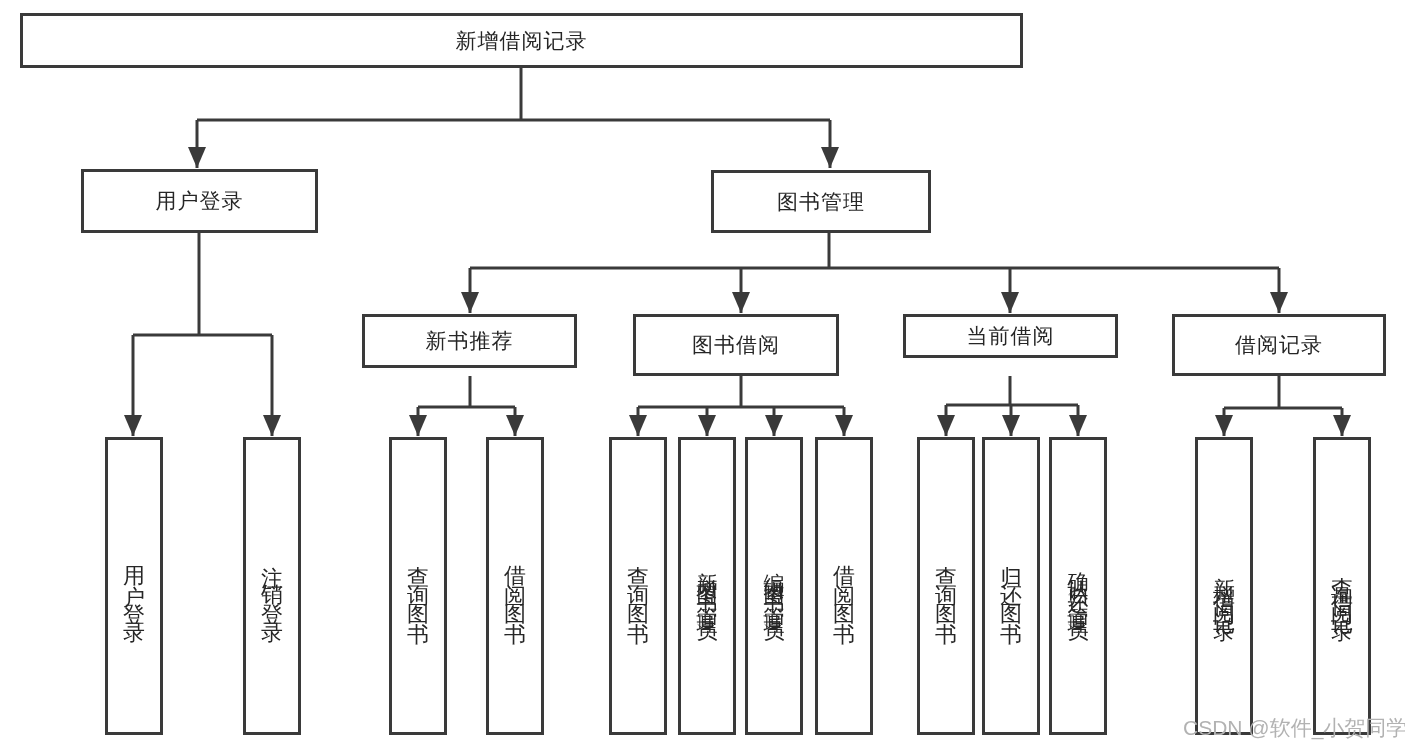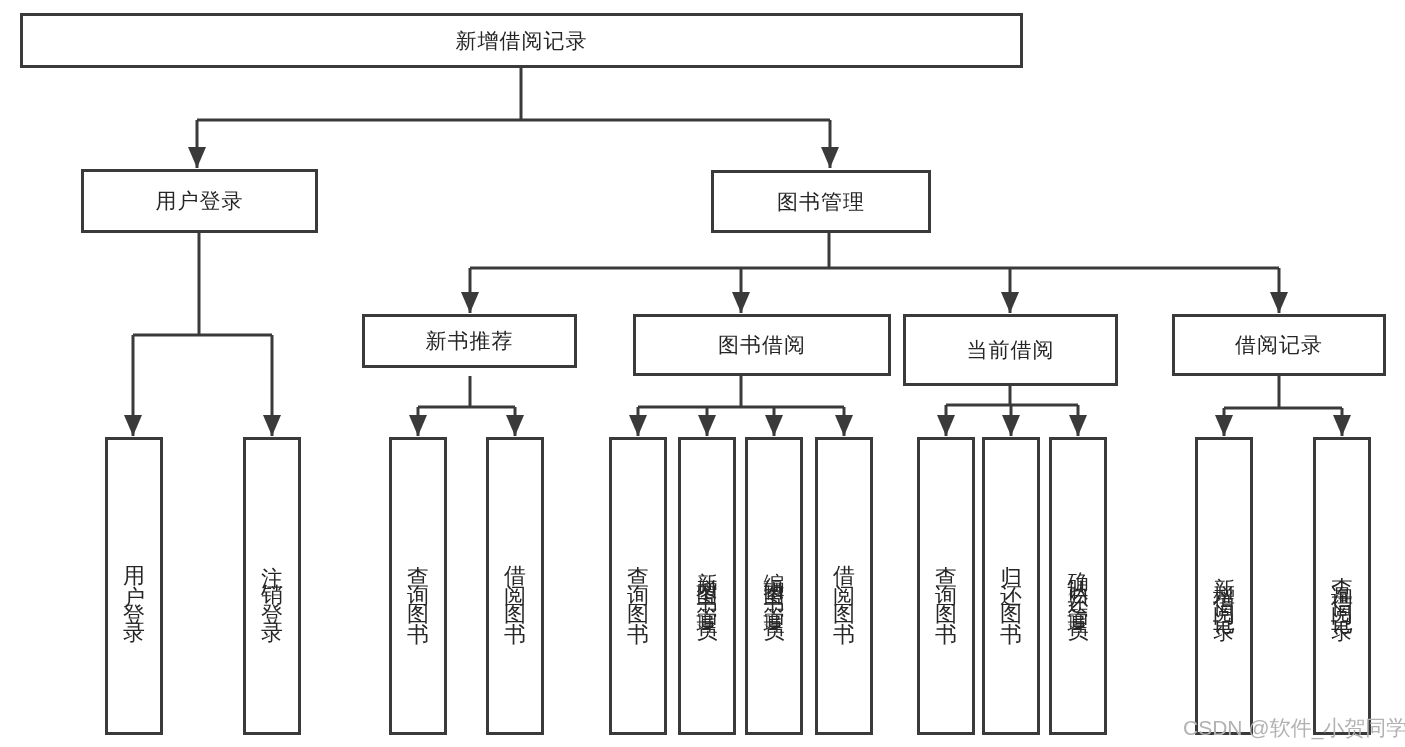--- a/index.html
+++ b/index.html
@@ -30,22 +30,22 @@
   .ls-wide span{letter-spacing:19px;}
   .ls-mid  span{letter-spacing:9px;}
   .ls-tight span{letter-spacing:7px;font-size:21px;}
 
   
   .n-root  {left:20px;  top:13px;  width:1003px; height:55px;}
   .n-login {left:81px;  top:169px; width:237px;  height:64px;}
   .n-mgmt  {left:711px; top:170px; width:220px;  height:63px;}
 
   .n-rec   {left:362px; top:314px; width:215px;  height:54px;}
-  .n-bor   {left:633px; top:314px; width:258px;  height:62px;}
-  .n-cur   {left:903px; top:314px; width:215px;  height:72px;}
+  .n-bor   {left:633px; top:314px; width:206px;  height:62px;}
+  .n-cur   {left:903px; top:314px; width:215px;  height:44px;}
   .n-log   {left:1172px;top:314px; width:214px;  height:62px;}
 
   .leaf{top:437px;width:58px;height:298px;}
   .lf0 {left:105px;}
   .lf1 {left:243px;}
   .lf2 {left:389px;}
   .lf3 {left:486px;}
   .lf4 {left:609px;}
   .lf5 {left:678px;}
   .lf6 {left:745px;}

